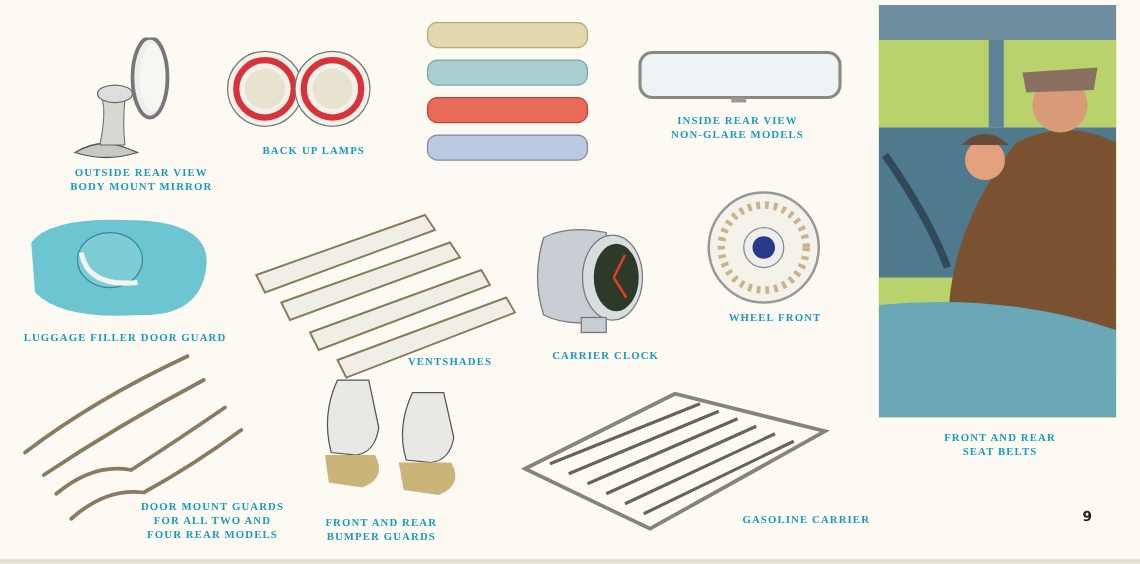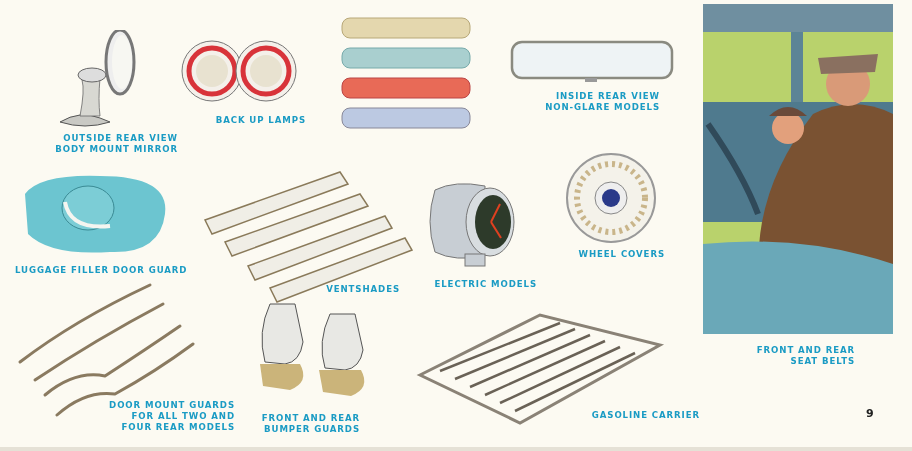--- a/index.html
+++ b/index.html
@@ -1,18 +1,18 @@
 <!DOCTYPE html>
 <html><head>
   <meta charset="utf-8">
   <style>
     html, body { margin: 0; padding: 0; }
     body { width: 912px; height: 451px; background: #fbf9f1; position: relative; overflow: hidden; font-family: "DejaVu Sans", sans-serif; }
     .page { position: absolute; left: 0; top: 0; width: 912px; height: 451px; background: #fcfaf2; }
-    .label { position: absolute; color: #1a9bc4; font-weight: bold; font-size: 8.6px; letter-spacing: 0.9px; text-align: right; line-height: 11px; white-space: nowrap; }
+    .label { position: absolute; color: #1a9bc4; font-weight: bold; font-size: 8.6px; letter-spacing: 0.9px; text-align: center; line-height: 11px; white-space: nowrap; font-family: Liberation Serif, serif; }
     .label span { display: block; }
     .item { position: absolute; }
     .pagenum { position: absolute; left: 866px; top: 407px; font-weight: bold; font-size: 11px; color: #222; }
     .photo { position: absolute; left: 703px; top: 4px; width: 190px; height: 330px; background: #b7d46a; overflow: hidden; }
     .bottom-edge { position: absolute; left: 0; top: 447px; width: 912px; height: 4px; background: #e5e1d6; }
   </style>
 </head>
 <body>
 
 <div class="page">
@@ -80,31 +80,31 @@
 
   <svg class="item" style="left:425px;top:180px" width="100" height="90" viewBox="0 0 100 90">
     <path d="M10 10 Q30 0 60 6 L60 76 Q30 82 10 72 Q0 42 10 10Z" fill="#c8ced4" stroke="#777"></path>
     <ellipse cx="65" cy="42" rx="24" ry="34" fill="#d8dde0" stroke="#777"></ellipse>
     <ellipse cx="68" cy="42" rx="18" ry="27" fill="#2d3a2a"></ellipse>
     <line x1="66" y1="42" x2="75" y2="24" stroke="#e04020" stroke-width="2"></line>
     <line x1="66" y1="42" x2="76" y2="58" stroke="#e04020" stroke-width="2"></line>
     <rect x="40" y="74" width="20" height="12" fill="#c8ced4" stroke="#777"></rect>
   </svg>
   <div class="label" style="left:432px;top:279px;width:105px">
-    <span>ELECTRIC MODELS</span>
+    <span>CARRIER CLOCK</span>
   </div>
 
   <svg class="item" style="left:565px;top:152px" width="92" height="92" viewBox="0 0 92 92">
     <circle cx="46" cy="46" r="44" fill="#f4f2ea" stroke="#999" stroke-width="2"></circle>
     <circle cx="46" cy="46" r="34" fill="none" stroke="#c9b58a" stroke-width="6" stroke-dasharray="3 4"></circle>
     <circle cx="46" cy="46" r="16" fill="#eee" stroke="#888"></circle>
     <circle cx="46" cy="46" r="9" fill="#2a3a8a"></circle>
   </svg>
   <div class="label" style="left:575px;top:249px;width:90px">
-    <span>WHEEL COVERS</span>
+    <span>WHEEL FRONT</span>
   </div>
 
   <svg class="item" style="left:15px;top:280px" width="180" height="140" viewBox="0 0 180 140">
     <g fill="none" stroke="#8a7a60" stroke-width="3" stroke-linecap="round">
       <path d="M5 82 Q60 40 135 5"></path>
       <path d="M20 100 Q80 60 148 24"></path>
       <path d="M30 115 Q60 90 90 96 Q130 70 165 46"></path>
       <path d="M42 135 Q70 110 100 114 Q140 92 178 64"></path>
     </g>
   </svg>

